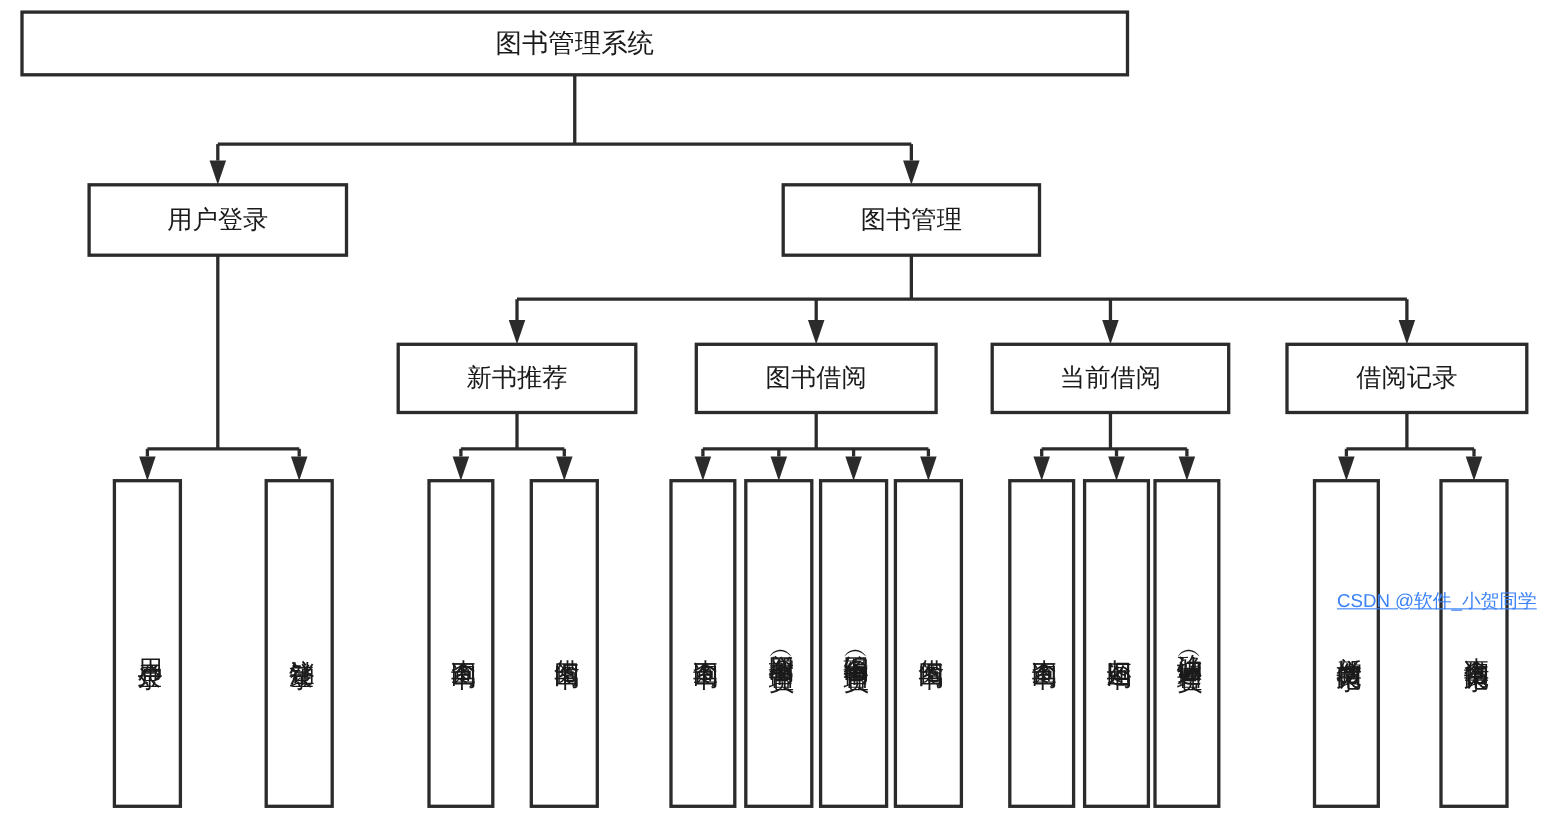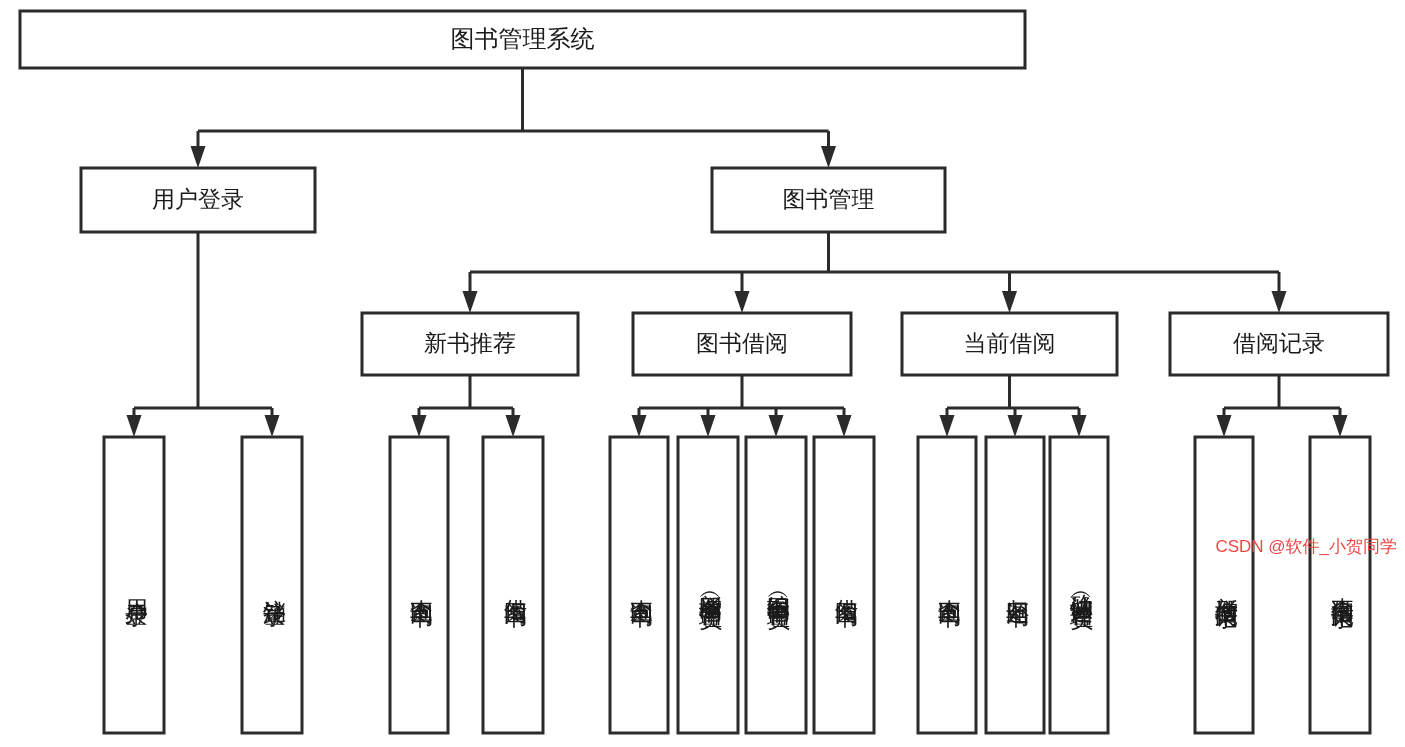--- a/index.html
+++ b/index.html
@@ -59,24 +59,25 @@
     writing-mode: vertical-rl;
     text-orientation: upright;
     letter-spacing: 2px;
   }
   .watermark {
     position: absolute;
     right: 8px;
     bottom: 4px;
     font-family: "Liberation Sans", "DejaVu Sans", sans-serif;
     font-size: 17px;
-    color: #ef4444;
+    color: #3b82f6;
     white-space: nowrap;
     user-select: none;
     pointer-events: none;
+    text-decoration: underline;
   }
 </style>
 </head>
 <body>
 
 <div id="diagram-root">
   <svg class="flowchart" viewBox="0 0 1405 747" xmlns="http://www.w3.org/2000/svg">
     <g id="connector-layer">
         <path d="M 522.5 68 L 522.5 131" class="connector"></path>
         <path d="M 198 131 L 828.5 131" class="connector"></path>

